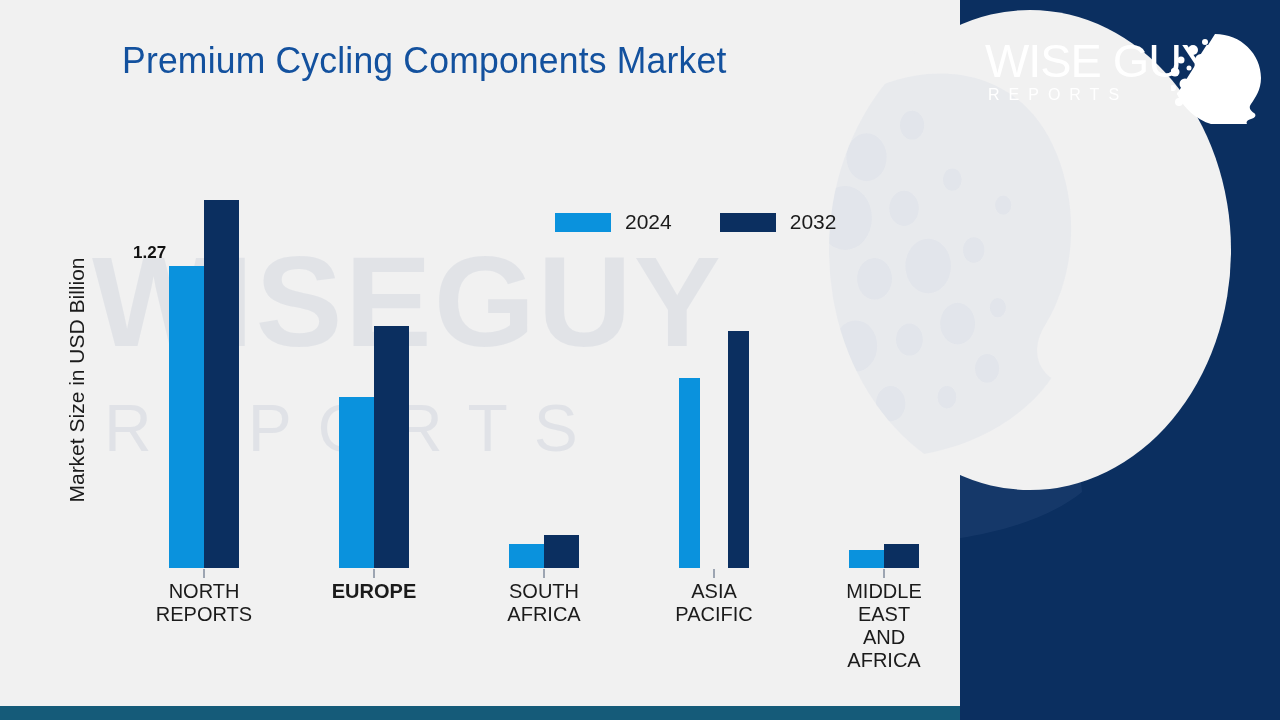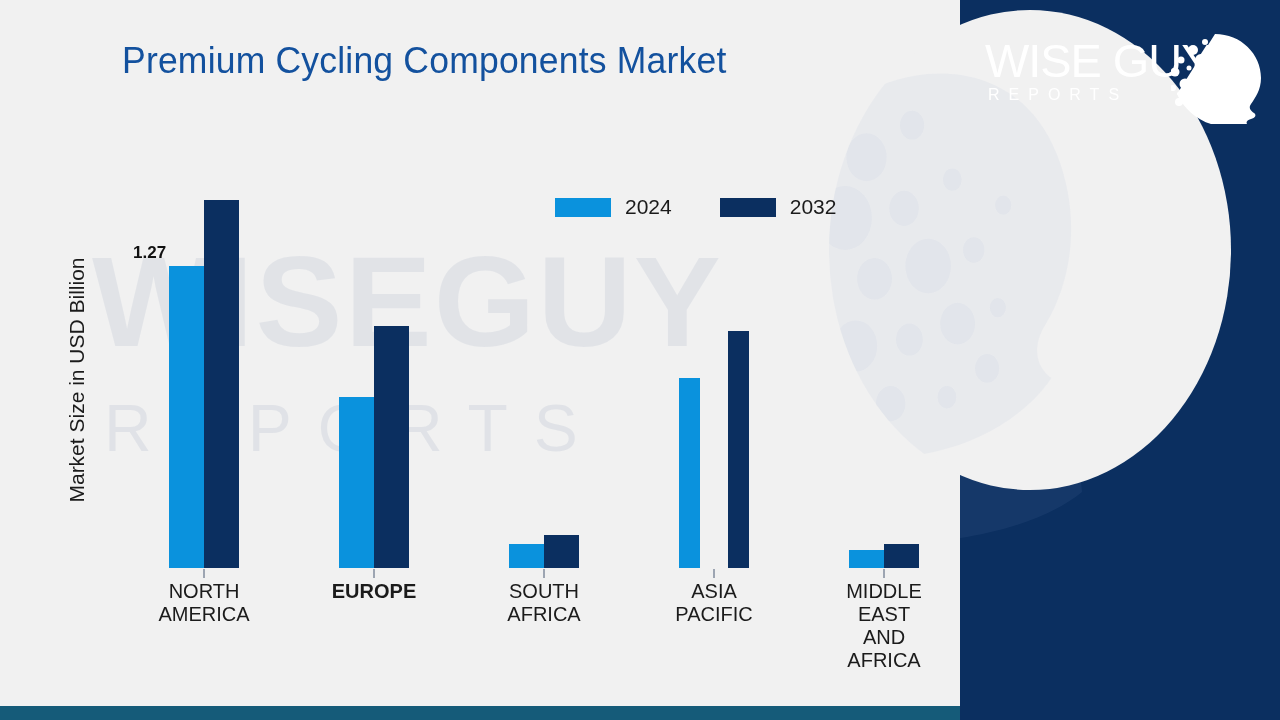--- a/index.html
+++ b/index.html
@@ -75,21 +75,21 @@
 
   .ylabel{
     position:absolute; left:-88px; top:368px; width:330px;
     transform:rotate(-90deg); transform-origin:50% 50%;
     text-align:center; font-size:21px; color:#1b1b1b; white-space:nowrap;
   }
 
   .plot{ position:absolute; left:110px; top:180px; width:830px; height:380px; }
 
   .legend{ position:absolute; left:445px; top:15px; display:flex; align-items:center; gap:48px; }
-  .legend-item{ display:flex; align-items:center; gap:14px; }
+  .legend-item{ display:flex; align-items:center; gap:14px;margin-top:15px; }
   .legend-swatch{ width:56px; height:19px; display:block; }
   .legend-text{ font-size:21px; color:#1b1b1b; }
 
   .baseline{
     position:absolute; left:0; bottom:0; width:830px; height:1px; background:transparent;
   }
 
   .groups{ position:absolute; left:0; top:8px; width:830px; height:380px;margin-left:20px; }
   .group{
     position:absolute; bottom:0; height:380px;
@@ -194,21 +194,21 @@
       </div>
 
       <div class="groups" id="groups">
           <div class="group" style="left: 39px; width: 70px;">
             <div class="bar bar-2024" title="2024: 1.27" style="width: 35px; height: 301.625px; background: rgb(10, 146, 221); position: relative;">
               <span class="bar-label" style="bottom: 304.625px;">1.27</span>
             </div>
             <div class="bar bar-2032" title="2032: 1.55" style="width: 35px; height: 368.125px; background: rgb(11, 47, 96);"></div>
             <span class="tick"></span>
             <span class="cat-label">NORTH
-AMERICA</span>
+REPORTS</span>
           </div>
           <div class="group" style="left: 209px; width: 70px; font-weight: bold;">
             <div class="bar bar-2024" title="2024: 0.72" style="width: 35px; height: 171px; background: rgb(10, 146, 221);"></div>
             <div class="bar bar-2032" title="2032: 1.02" style="width: 35px; height: 242.25px; background: rgb(11, 47, 96);"></div>
             <span class="tick"></span>
             <span class="cat-label">EUROPE</span>
           </div>
           <div class="group" style="left: 379px; width: 70px;">
             <div class="bar bar-2024" title="2024: 0.1" style="width: 35px; height: 23.75px; background: rgb(10, 146, 221);"></div>
             <div class="bar bar-2032" title="2032: 0.14" style="width: 35px; height: 33.25px; background: rgb(11, 47, 96);"></div>

